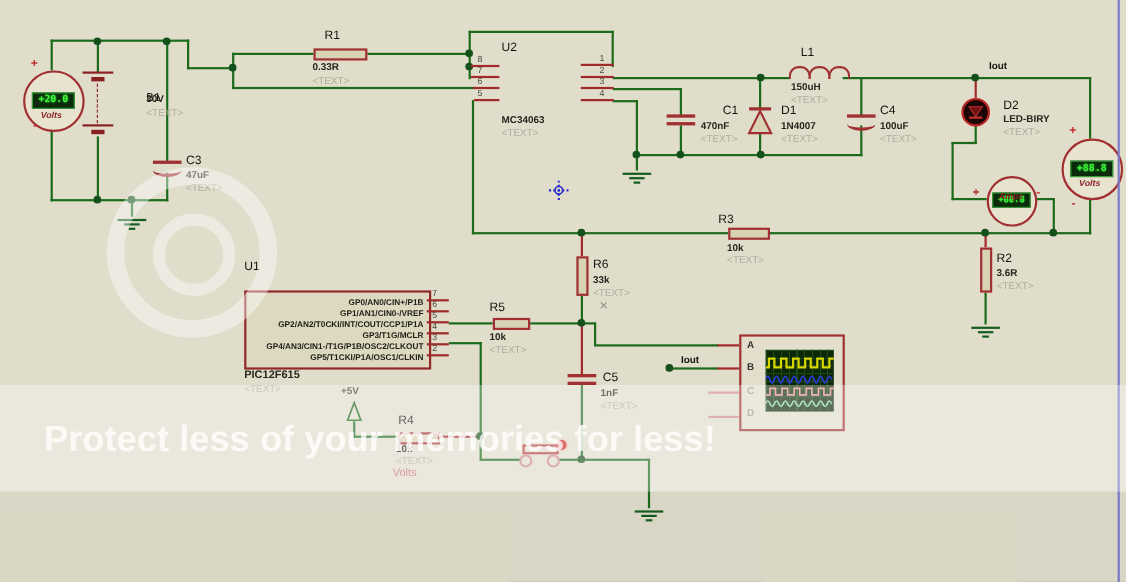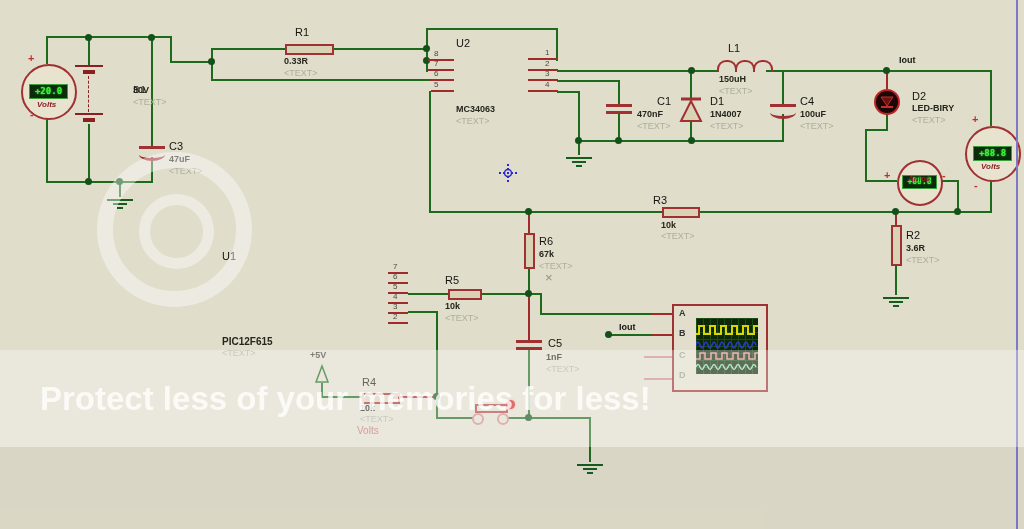--- a/index.html
+++ b/index.html
@@ -262,21 +262,21 @@
   <div class="val" style="left:661px;top:220px;">10k</div>
   <div class="ph" style="left:661px;top:231px;">&lt;TEXT&gt;</div>
 
   <div class="res" style="left:891px;top:225px;width:7px;height:37px;"></div>
   <div class="lbl" style="left:906px;top:229px;">R2</div>
   <div class="val" style="left:906px;top:243px;">3.6R</div>
   <div class="ph" style="left:906px;top:255px;">&lt;TEXT&gt;</div>
 
   <div class="res" style="left:524px;top:233px;width:7px;height:32px;"></div>
   <div class="lbl" style="left:539px;top:235px;">R6</div>
-  <div class="val" style="left:539px;top:249px;">67k</div>
+  <div class="val" style="left:539px;top:249px;">33k</div>
   <div class="ph" style="left:539px;top:261px;">&lt;TEXT&gt;</div>
   <div class="ph" style="left:545px;top:270px;font-size:13px;color:#8f8f82;">×</div>
 
   <div class="res" style="left:448px;top:289px;width:30px;height:7px;"></div>
   <div class="lbl" style="left:445px;top:274px;">R5</div>
   <div class="val" style="left:445px;top:301px;">10k</div>
   <div class="ph" style="left:445px;top:313px;">&lt;TEXT&gt;</div>
 
   <div class="plate" style="left:516px;top:340px;width:26px;"></div>
   <div class="plate" style="left:516px;top:347px;width:26px;"></div>
@@ -295,33 +295,41 @@
        repeating-linear-gradient(to right, #1d4a17 0 1px, transparent 1px 7px),
        repeating-linear-gradient(to bottom, #1d4a17 0 1px, transparent 1px 7px), #0c2807;">
     <svg width="62" height="56" viewBox="0 0 62 56" style="position:absolute;left:0;top:0;">
       <path d="M0 16 L3 16 3 8 8 8 8 16 14 16 14 8 19 8 19 16 25 16 25 8 30 8 30 16 36 16 36 8 41 8 41 16 47 16 47 8 52 8 52 16 58 16 58 8 62 8" fill="none" stroke="#d8d800" stroke-width="2"></path>
       <path d="M0 27 Q2 21 4 27 T8 27 T12 27 T16 27 T20 27 T24 27 T28 27 T32 27 T36 27 T40 27 T44 27 T48 27 T52 27 T56 27 T60 27" fill="none" stroke="#2a3bd8" stroke-width="1.5"></path>
       <path d="M0 41 L4 41 4 35 9 35 9 41 15 41 15 35 20 35 20 41 26 41 26 35 31 35 31 41 37 41 37 35 42 35 42 41 48 41 48 35 53 35 53 41 59 41 59 35 62 35" fill="none" stroke="#e89090" stroke-width="1.5"></path>
       <path d="M0 49 Q2 44 4 49 T8 49 T12 49 T16 49 T20 49 T24 49 T28 49 T32 49 T36 49 T40 49 T44 49 T48 49 T52 49 T56 49 T60 49" fill="none" stroke="#8fd8a8" stroke-width="1.5"></path>
     </svg>
   </div>
 
+  <div class="chip" style="left:222px;top:264px;width:166px;height:68px;">
+    <span class="cpin" style="right:5px;top:4px;font-size:7.5px;">GP0/AN0/CIN+/P1B</span>
+    <span class="cpin" style="right:5px;top:14px;font-size:7.5px;">GP1/AN1/CIN0-/VREF</span>
+    <span class="cpin" style="right:5px;top:24px;font-size:7.5px;">GP2/AN2/T0CKI/INT/COUT/CCP1/P1A</span>
+    <span class="cpin" style="right:5px;top:34px;font-size:7.5px;">GP3/T1G/MCLR</span>
+    <span class="cpin" style="right:5px;top:44px;font-size:7.5px;">GP4/AN3/CIN1-/T1G/P1B/OSC2/CLKOUT</span>
+    <span class="cpin" style="right:5px;top:54px;font-size:7.5px;">GP5/T1CKI/P1A/OSC1/CLKIN</span>
+  </div>
   <div class="stub h" style="left:388px;top:272px;width:20px;"></div>
   <div class="stub h" style="left:388px;top:282px;width:20px;"></div>
   <div class="stub h" style="left:388px;top:292px;width:20px;"></div>
   <div class="stub h" style="left:388px;top:302px;width:20px;"></div>
   <div class="stub h" style="left:388px;top:312px;width:20px;"></div>
   <div class="stub h" style="left:388px;top:322px;width:20px;"></div>
   <span class="pn" style="left:393px;top:262px;">7</span>
   <span class="pn" style="left:393px;top:272px;">6</span>
   <span class="pn" style="left:393px;top:282px;">5</span>
   <span class="pn" style="left:393px;top:292px;">4</span>
   <span class="pn" style="left:393px;top:302px;">3</span>
   <span class="pn" style="left:393px;top:312px;">2</span>
-  <div class="lbl" style="left:222px;top:250px;">U1</div>
+  <div class="lbl" style="left:222px;top:236px;">U1</div>
   <div class="val" style="left:222px;top:336px;font-size:10px;">PIC12F615</div>
   <div class="ph" style="left:222px;top:348px;">&lt;TEXT&gt;</div>
 
   <div class="net" style="left:310px;top:350px;color:#44443a;">+5V</div>
   <svg width="16" height="20" style="position:absolute;left:314px;top:364px;">
     <polygon points="8,2 14,18 2,18" fill="none" stroke="#1b6b1b" stroke-width="1.5"></polygon>
   </svg>
 
   <div class="res" style="left:362px;top:393px;width:34px;height:7px;"></div>
   <div class="lbl" style="left:362px;top:376px;">R4</div>

